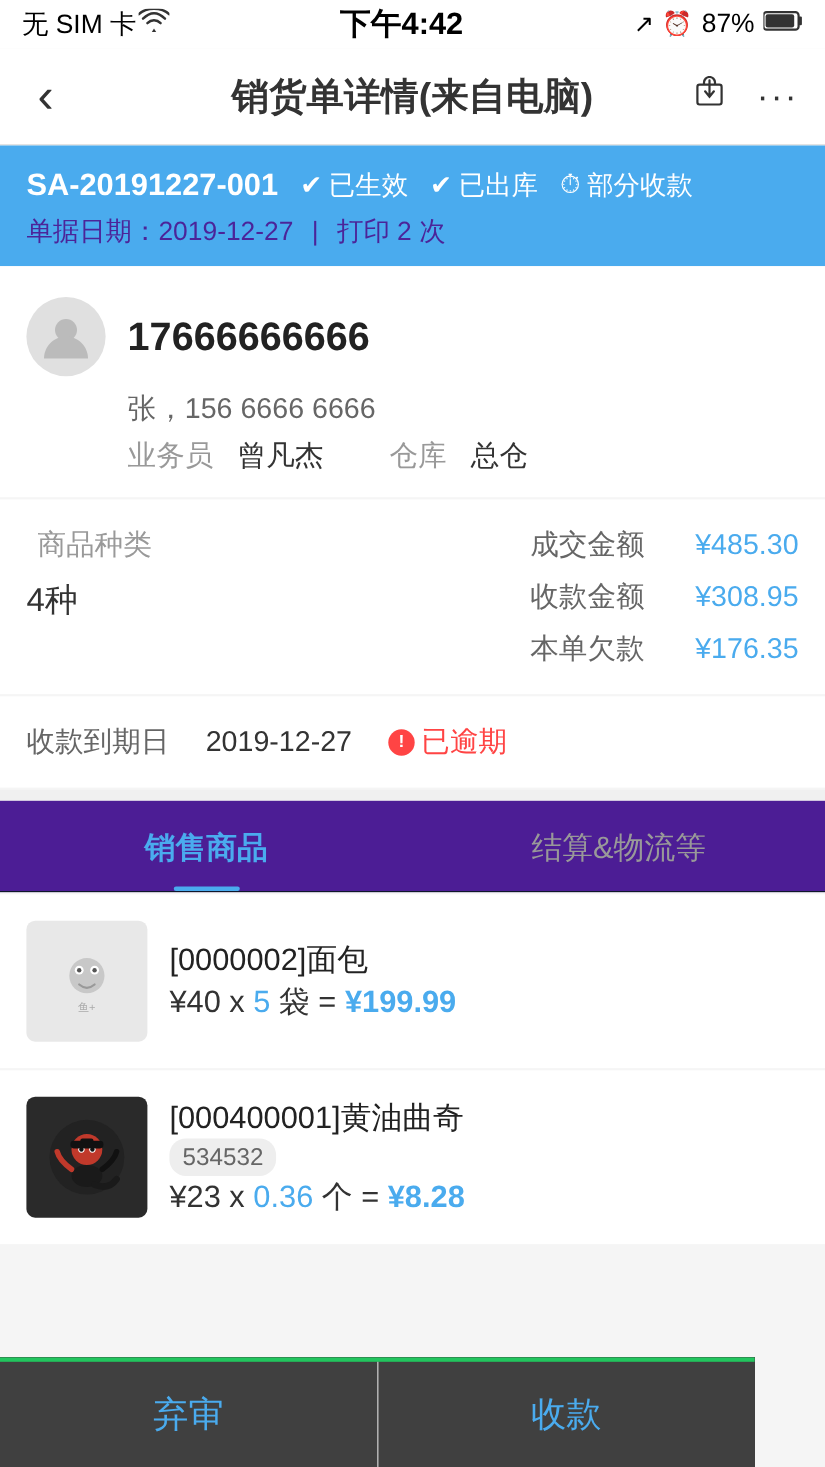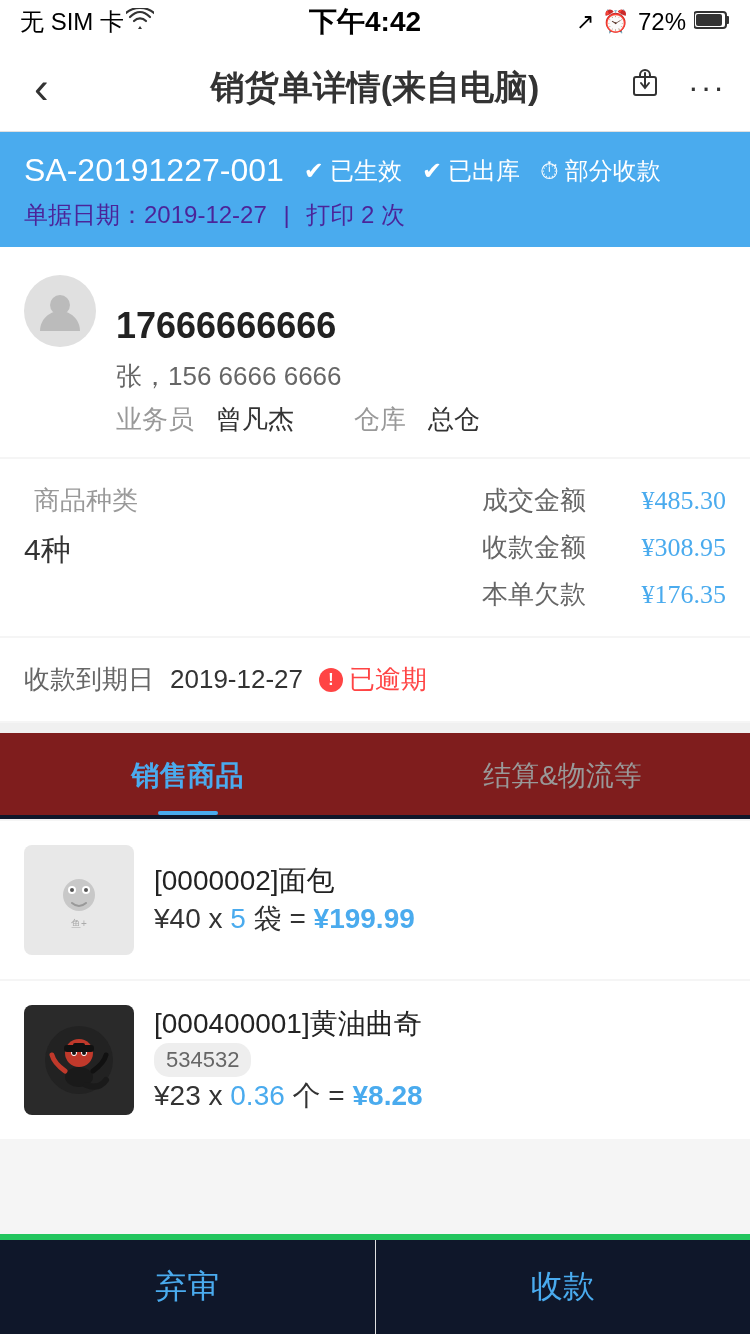--- a/index.html
+++ b/index.html
@@ -68,22 +68,22 @@
       padding: 20px 24px 16px;
     }
     .header-order-row {
       display: flex;
       align-items: center;
       gap: 20px;
       flex-wrap: wrap;
       margin-bottom: 10px;
     }
     .order-id {
-      font-size: 32px;
-      font-weight: 400;
+      font-size: 28px;
+      font-weight: 700;
       color: #fff;
     }
     .badge {
       display: flex;
       align-items: center;
       gap: 6px;
       font-size: 24px;
       color: #fff;
     }
     .header-date {
@@ -93,21 +93,21 @@
     }
 
     
     .customer-section {
       background: #fff;
       padding: 28px 24px 20px;
       margin-bottom: 2px;
     }
     .customer-row {
       display: flex;
-      align-items: flex-end;
+      align-items: center;
       gap: 20px;
       margin-bottom: 12px;
     }
     .avatar {
       width: 72px;
       height: 72px;
       border-radius: 50%;
       background: #e0e0e0;
       display: flex;
       align-items: center;
@@ -153,38 +153,37 @@
       flex-direction: column;
       gap: 12px;
     }
     .summary-label { font-size: 26px; color: #999; margin-left: 10px; }
     .summary-value { font-size: 28px; color: #333; font-weight: 500; }
     .summary-right {
       display: flex;
       flex-direction: column;
       gap: 12px;
       align-items: flex-end;
-      font-family: Liberation Serif, serif;
     }
     .summary-row {
       display: flex;
       gap: 20px;
       align-items: center;
     }
     .summary-row-label { font-size: 26px; color: #666; }
     .summary-row-value { font-size: 26px; color: #4AABEE; font-weight: 500; min-width: 120px; text-align: right; }
 
     
     .due-section {
       background: #fff;
       padding: 24px;
       margin-bottom: 2px;
       display: flex;
       align-items: center;
-      gap: 16px;
+      gap: 33px;
       font-size: 26px;
       color: #666;
     }
     .due-date { color: #333; }
     .overdue-badge {
       display: flex;
       align-items: center;
       gap: 6px;
       background: transparent;
       font-size: 26px;
@@ -198,23 +197,23 @@
       display: flex;
       align-items: center;
       justify-content: center;
       color: #fff;
       font-size: 16px;
       font-weight: bold;
     }
 
     
     .tabs-section {
-      background: #7f1d1d;
-      display: flex;
-      border-bottom: 4px solid #0f172a;
+      background: #4c1d95;
+      display: flex;
+      border-bottom: 1px solid #0f172a;
       margin-bottom: 2px;
     }
     .tab {
       flex: 1;
       text-align: center;
       padding: 24px 0 20px;
       font-size: 28px;
       cursor: pointer;
       position: relative;
       color: #999;
@@ -289,24 +288,24 @@
       color: #333;
     }
     .product-price-row .highlight { color: #4AABEE; }
     .product-price-row .total { color: #4AABEE; font-weight: 600; }
 
     
     .bottom-bar {
       position: fixed;
       bottom: 0;
       left: 0;
-      width: 750px;
+      width: 686px;
       height: 100px;
-      background: #0f172a;
-      border-top: 6px solid #22c55e;
+      background: #404040;
+      border-top: 4px solid #22c55e;
       display: flex;
     }
     .bottom-btn {
       flex: 1;
       display: flex;
       align-items: center;
       justify-content: center;
       font-size: 32px;
       font-weight: 500;
       cursor: pointer;
@@ -329,21 +328,21 @@
         <path d="M8 13c1.6-1.6 3.8-2.6 6-2.6s4.4 1 6 2.6" stroke="#333" stroke-width="2.2" fill="none" stroke-linecap="round"></path>
         <path d="M4 9C7.2 5.8 10.4 4 14 4s6.8 1.8 10 5" stroke="#333" stroke-width="2.2" fill="none" stroke-linecap="round"></path>
         <path d="M0 5C4 1.4 8.8 0 14 0s10 1.4 14 5" stroke="#333" stroke-width="2.2" fill="none" stroke-linecap="round"></path>
       </svg>
     </span>
   </div>
   <div style="font-size:28px;font-weight:600;">下午4:42</div>
   <div class="status-right">
     <span style="font-size:22px;">↗</span>
     <span style="font-size:22px;">⏰</span>
-    <span style="font-size:24px;">72%</span>
+    <span style="font-size:24px;">87%</span>
     <span>
       <svg width="36" height="20" viewBox="0 0 36 20">
         <rect x="0" y="2" width="32" height="16" rx="3" ry="3" fill="none" stroke="#333" stroke-width="2"></rect>
         <rect x="32" y="6" width="3" height="8" rx="1" fill="#333"></rect>
         <rect x="2" y="4" width="26" height="12" rx="2" fill="#333"></rect>
       </svg>
     </span>
   </div>
 </div>
 

